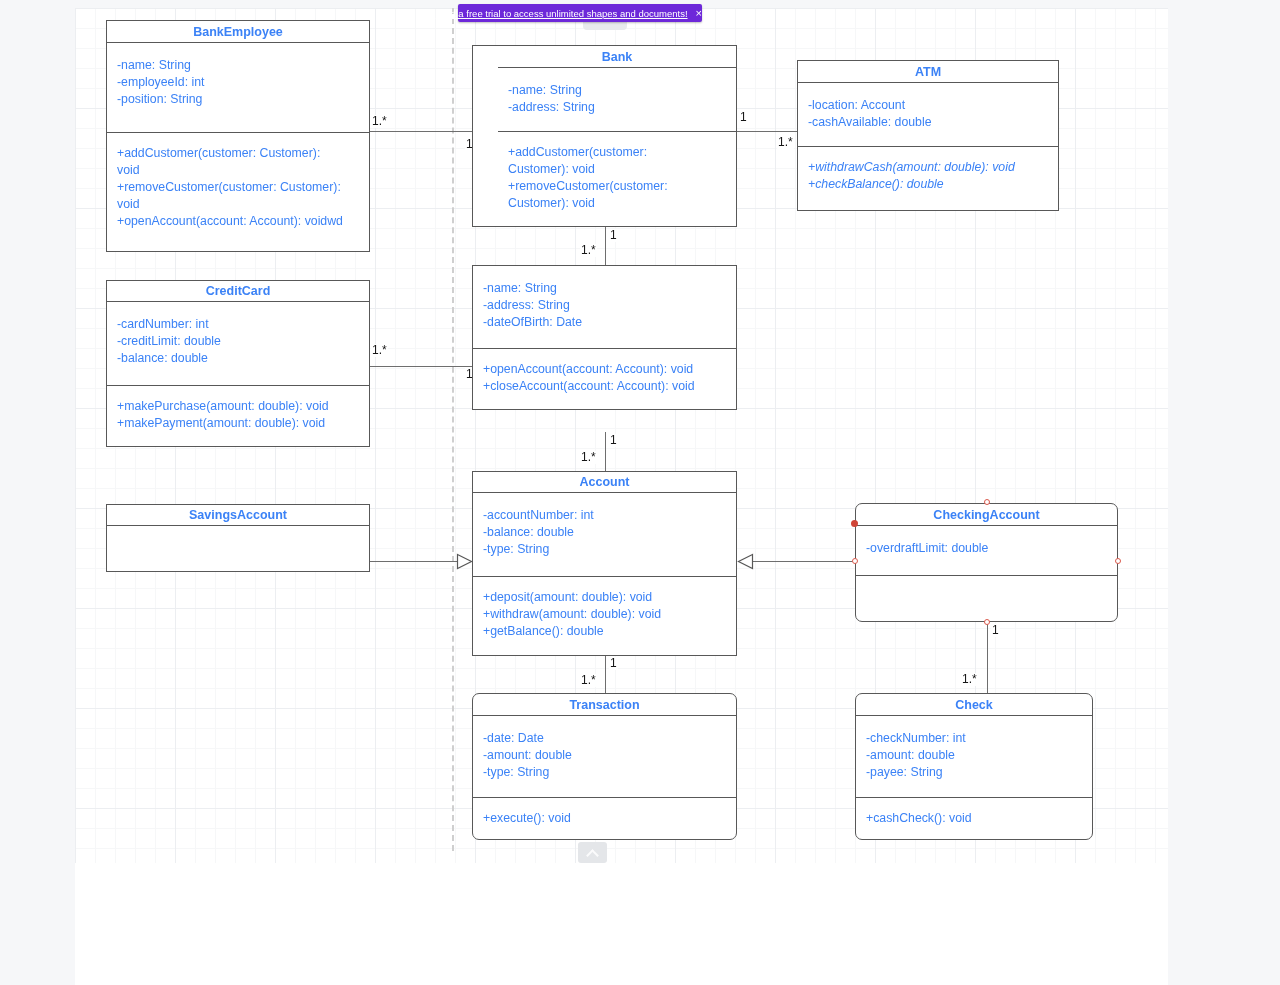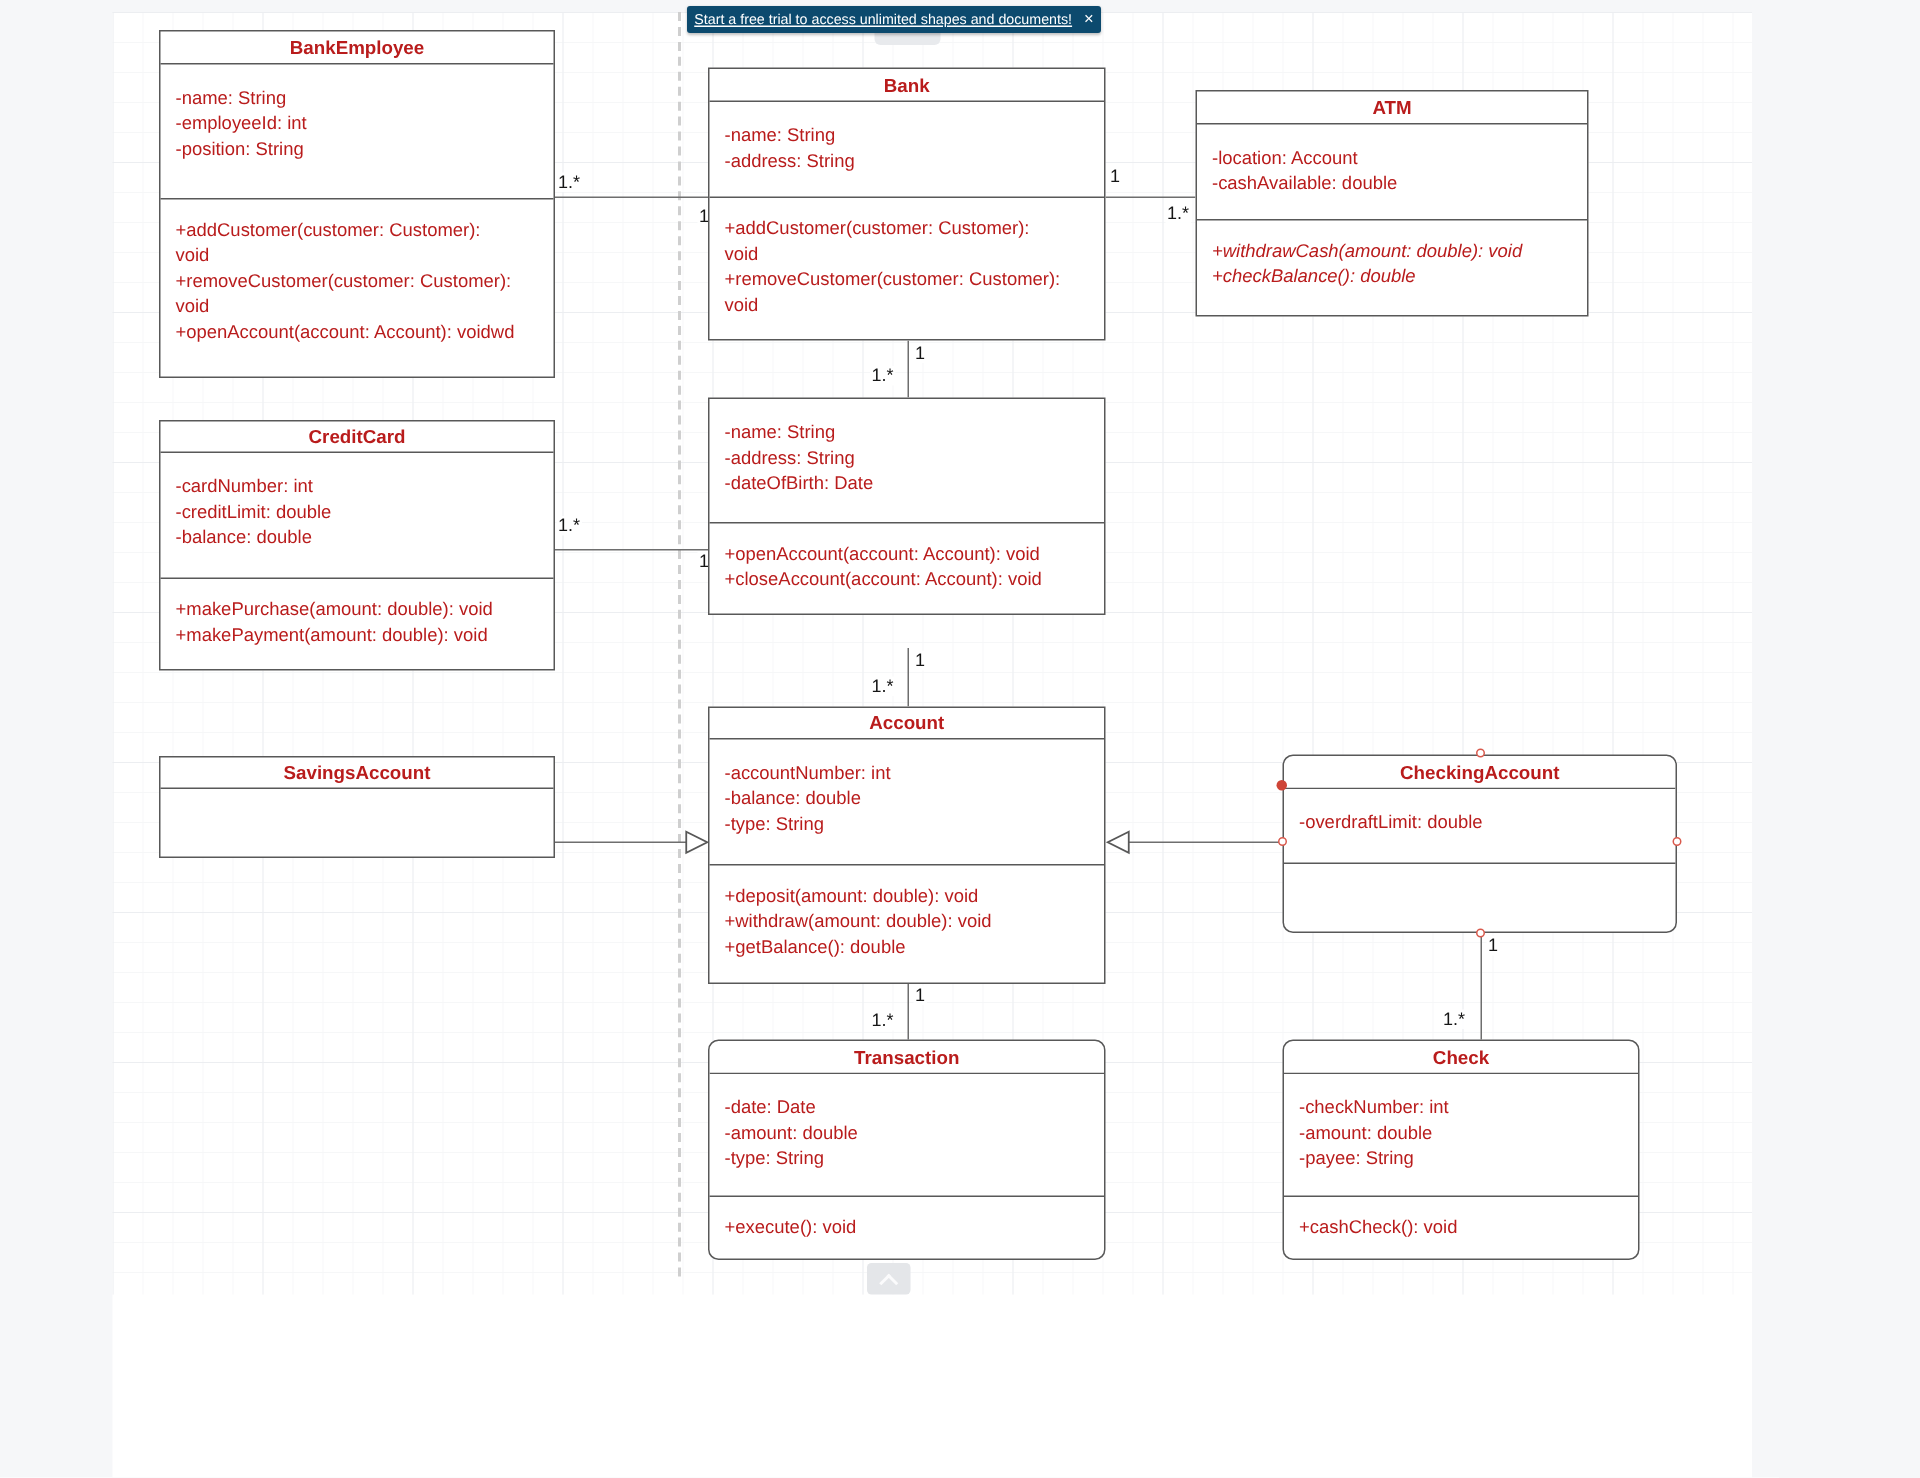--- a/index.html
+++ b/index.html
@@ -19,23 +19,23 @@
       linear-gradient(to right,#f6f7f8 1px,transparent 1px),
       linear-gradient(to bottom,#f6f7f8 1px,transparent 1px);
     background-size:100px 100px,100px 100px,20px 20px,20px 20px;
   }
   .page-break{
     position:absolute;left:452px;top:8px;height:843px;width:0;
     border-left:2px dashed #cfcfcf;
   }
   
   .banner{
-    position:absolute;left:458px;top:4px;width:276px;height:18px;z-index:6;
-    background:#0c4a6e;border-radius:2px;box-shadow:0 1px 2px rgba(0,0,0,.25);
-    display:flex;align-items:center;justify-content:center;gap:8px;
+    position:absolute;left:458px;top:4px;width:244px;height:18px;z-index:6;
+    background:#6d28d9;border-radius:2px;box-shadow:0 1px 2px rgba(0,0,0,.25);
+    display:flex;align-items:center;justify-content:flex-end;gap:8px;
     color:#ffffff;font-size:9.5px;white-space:nowrap;
   }
   .banner a{color:#ffffff;text-decoration:underline;cursor:pointer;}
   .banner .close{font-size:11px;text-decoration:none;cursor:pointer;line-height:1;}
   .collapse-tab{
     position:absolute;left:583px;top:16px;width:44px;height:14px;z-index:2;
     background:#e8eaed;border-radius:0 0 4px 4px;
   }
   
   .scroll-up{
@@ -43,21 +43,21 @@
     background:#e4e6e9;border-radius:3px;cursor:pointer;
   }
   .scroll-up .chev{
     position:absolute;left:10px;top:9px;width:7px;height:7px;
     border-top:2px solid #fbfbfc;border-left:2px solid #fbfbfc;
     transform:rotate(45deg);
   }
   
   .uml{
     position:absolute;background:#ffffff;border:1px solid #585858;
-    box-sizing:border-box;color:#b91c1c;cursor:move;
+    box-sizing:border-box;color:#3b82f6;cursor:move;
   }
   .uml .title{
     font-weight:bold;font-size:12.5px;text-align:center;
     border-bottom:1px solid #585858;display:flex;align-items:center;justify-content:center;
     box-sizing:border-box;
   }
   .uml .attrs{border-bottom:1px solid #585858;box-sizing:border-box;padding:14px 26px 0 10px;}
   .uml .methods{box-sizing:border-box;padding:12px 26px 0 10px;}
   .uml .line{font-size:12.3px;line-height:17px;}
   .rounded{border-radius:7px;}
@@ -134,21 +134,21 @@
     <div class="line">-employeeId: int</div>
     <div class="line">-position: String</div>
   </div>
   <div class="methods" style="height:118px;">
     <div class="line">+addCustomer(customer: Customer): void</div>
     <div class="line">+removeCustomer(customer: Customer): void</div>
     <div class="line">+openAccount(account: Account): voidwd</div>
   </div>
 </div>
 
-<div class="uml" style="left:472px;top:45px;width:265px;">
+<div class="uml" style="left:472px;top:45px;width:265px;padding-left:25px;">
   <div class="title" style="height:22px;">Bank</div>
   <div class="attrs" style="height:64px;">
     <div class="line">-name: String</div>
     <div class="line">-address: String</div>
   </div>
   <div class="methods" style="height:94px;">
     <div class="line">+addCustomer(customer: Customer): void</div>
     <div class="line">+removeCustomer(customer: Customer): void</div>
   </div>
 </div>

